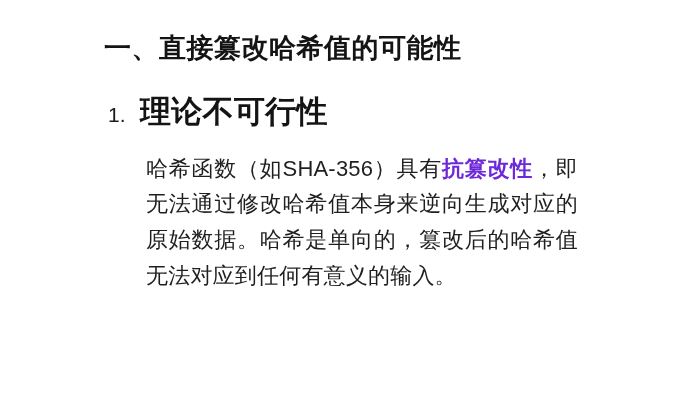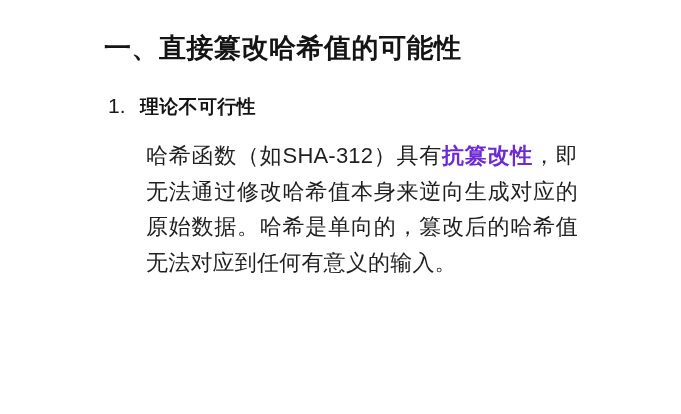--- a/index.html
+++ b/index.html
@@ -40,21 +40,21 @@
     gap: 10px;
   }
   .item-num {
     font-size: 21px;
     font-weight: normal;
     color: #1a1a1a;
     line-height: 1.3;
     min-width: 22px;
   }
   .item-title {
-    font-size: 19px;
+    font-size: 31px;
     font-weight: bold;
     color: #141414;
     line-height: 1.3;
     letter-spacing: 0.3px;
   }
   .body-text {
     margin: 18px 0 0 38px;
     font-size: 22px;
     line-height: 1.62;
     color: #1f1f1f;
@@ -76,17 +76,17 @@
 <div class="page">
 
   <h1 class="h1">一、直接篡改哈希值的可能性</h1>
 
   <div class="section">
     <div class="item-head">
       <span class="item-num">1.</span>
       <span class="item-title">理论不可行性</span>
     </div>
     <p class="body-text">
-      <span class="frag">哈希函数（如SHA-312）具有</span><b class="frag">抗篡改性</b><span class="frag">，即无法通过修改哈希值本身来逆向生成对应的原始数据。哈希是单向的，篡改后的哈希值无法对应到任何有意义的输入。</span>
+      <span class="frag">哈希函数（如SHA-356）具有</span><b class="frag">抗篡改性</b><span class="frag">，即无法通过修改哈希值本身来逆向生成对应的原始数据。哈希是单向的，篡改后的哈希值无法对应到任何有意义的输入。</span>
     </p>
   </div>
 
 </div>
 
 </body></html>

